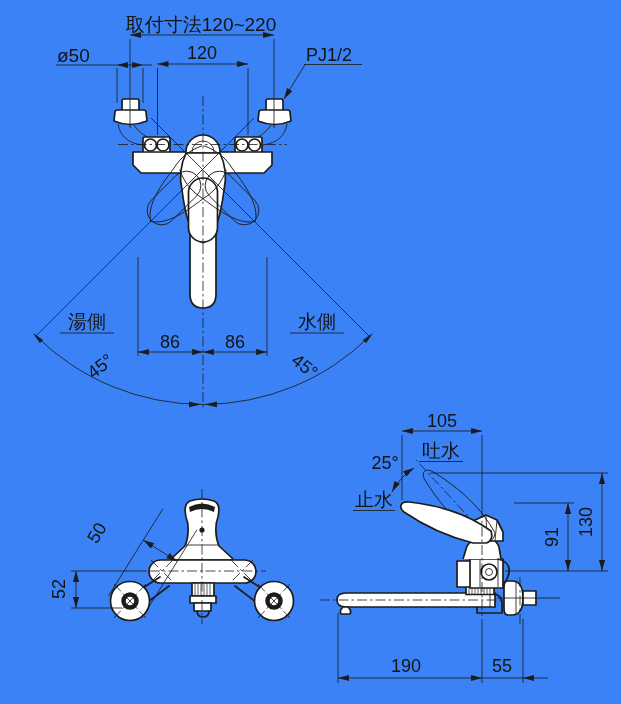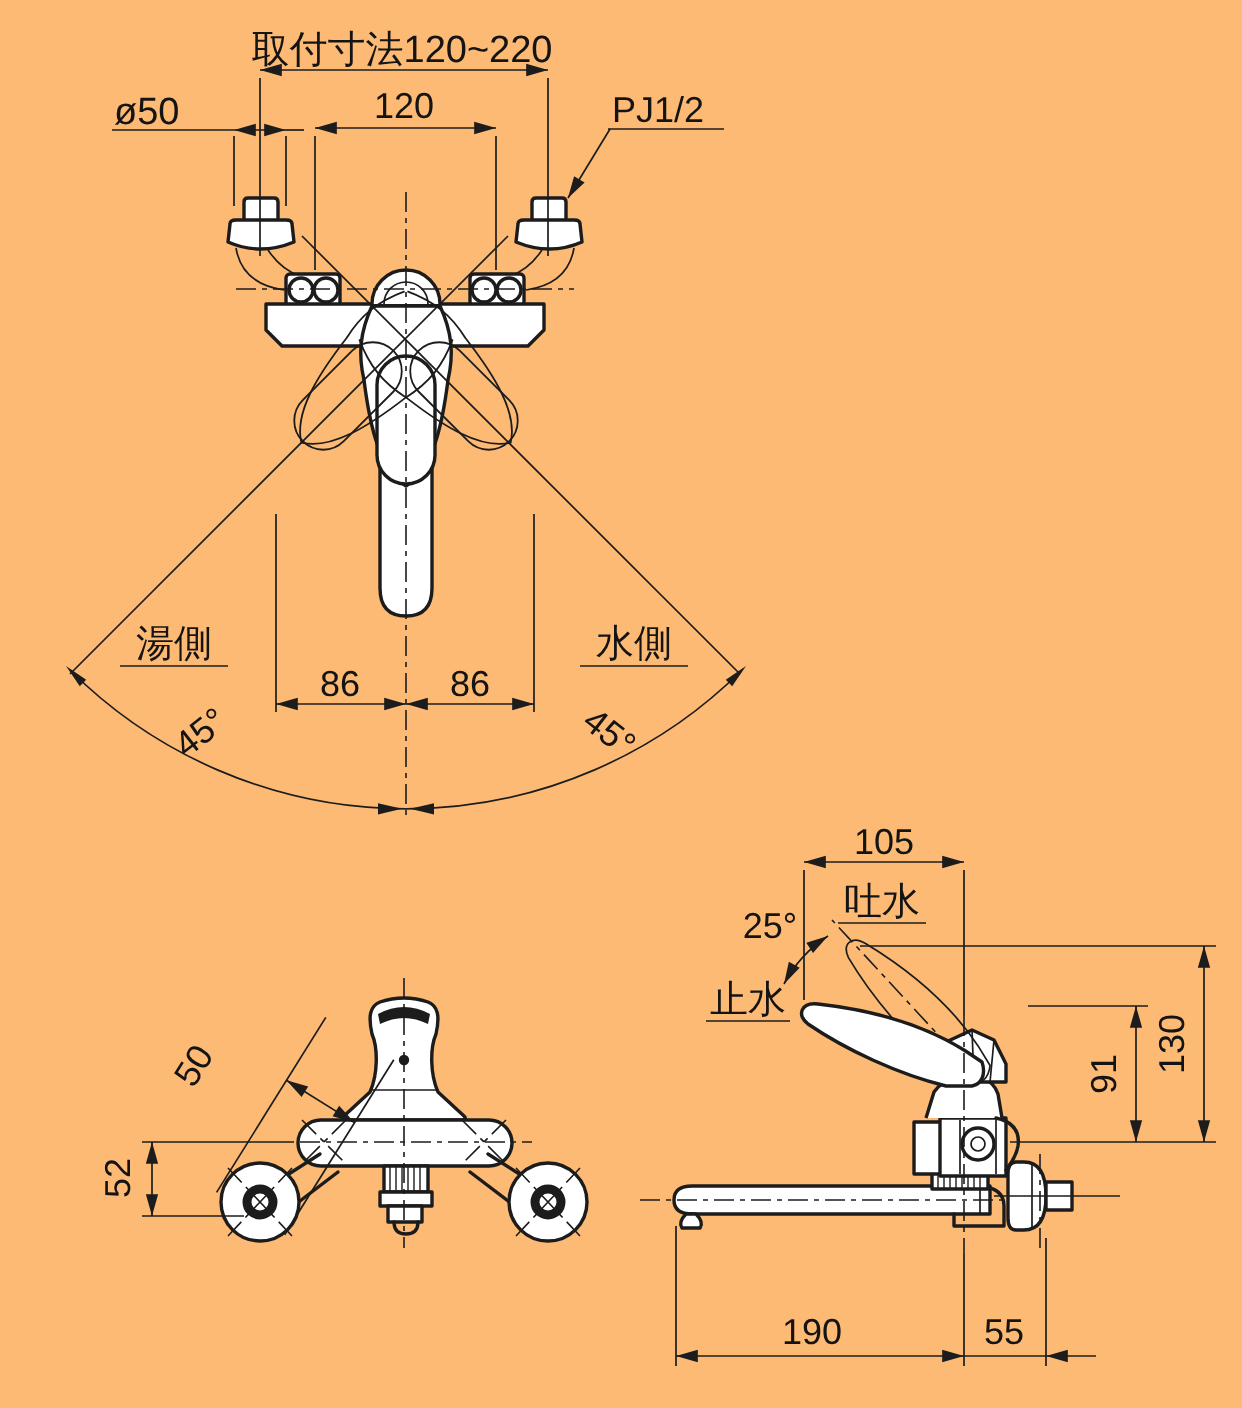--- a/index.html
+++ b/index.html
@@ -1,16 +1,16 @@
 <!DOCTYPE html>
 <html><head>
 <meta charset="utf-8">
 <style>
   html,body{margin:0;padding:0;background:#fff;}
-  #sheet{position:relative;width:621px;height:704px;background:#fdba74;overflow:hidden;}
+  #sheet{position:relative;width:621px;height:704px;background:#3b82f6;overflow:hidden;}
   svg{display:block;}
   .thick{stroke:#1c1c1c;stroke-width:1.7;fill:none;stroke-linejoin:round;stroke-linecap:round;}
   .thickf{stroke:#1c1c1c;stroke-width:1.7;fill:#fff;stroke-linejoin:round;}
   .thin{stroke:#1c1c1c;stroke-width:0.85;fill:none;stroke-linecap:butt;}
   .cl{stroke:#1c1c1c;stroke-width:0.8;fill:none;stroke-dasharray:10 3 2.5 3;}
   .ghost{stroke:#1c1c1c;stroke-width:0.9;fill:none;}
   .knurl{stroke:#1c1c1c;stroke-width:0.7;}
   text{font-family:"Liberation Sans","DejaVu Sans",sans-serif;fill:#141414;}
   .dim{font-size:18px;}
   .cjk{font-size:19px;}

